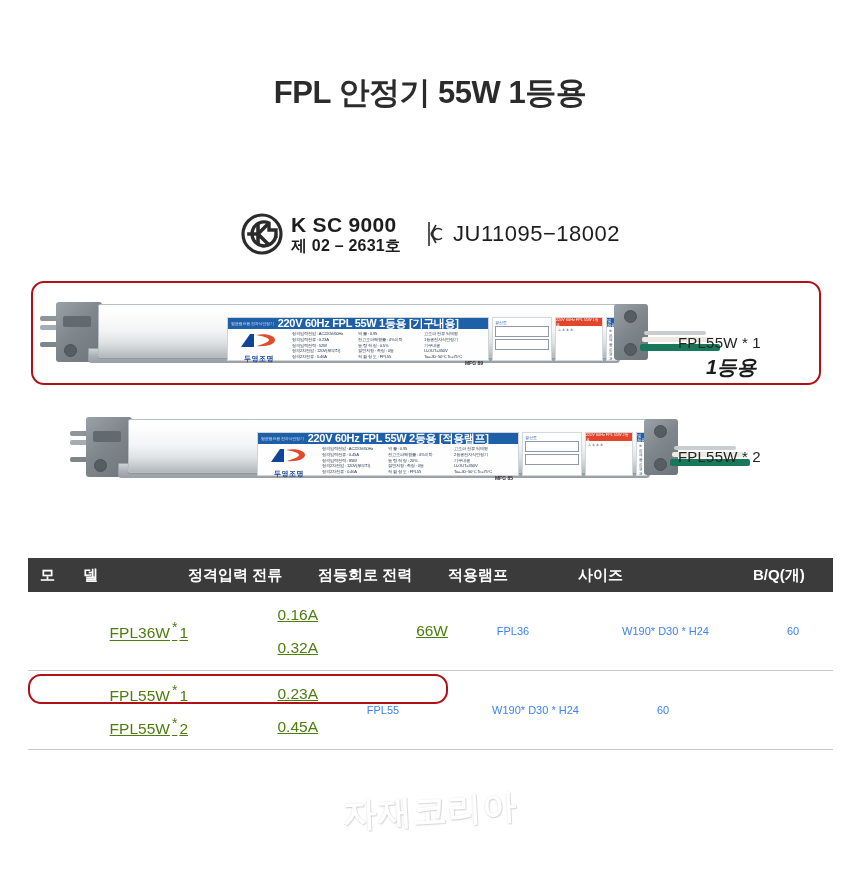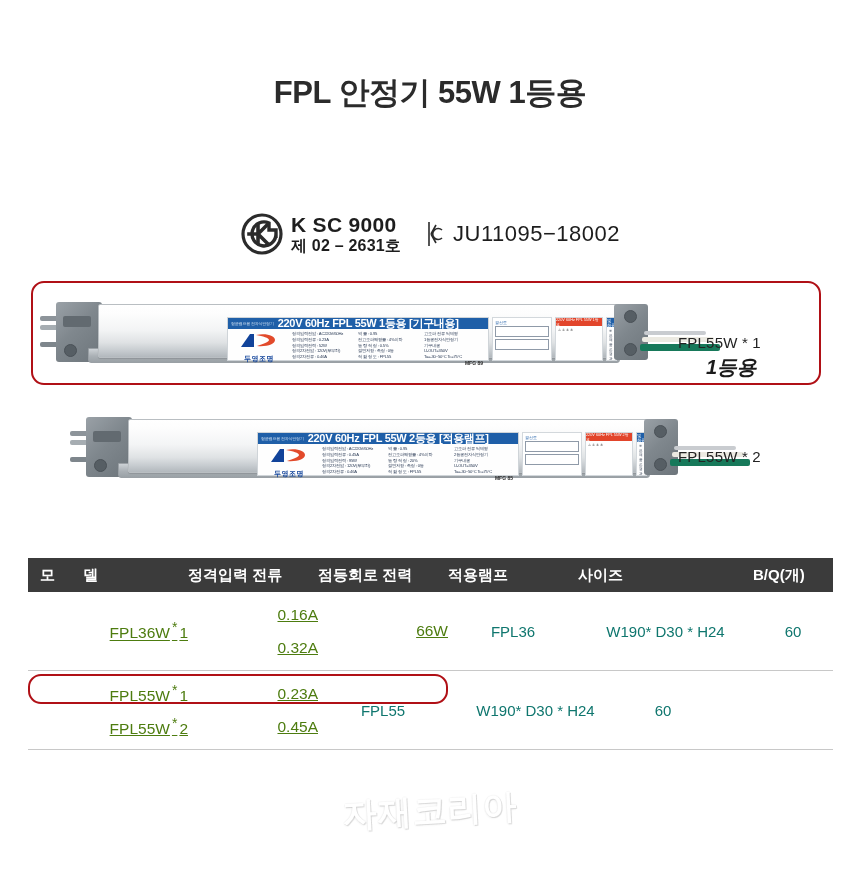--- a/index.html
+++ b/index.html
@@ -392,22 +392,22 @@
     align-items: center;
     justify-content: flex-end;
     font-size: 15.5px;
     color: #4d7c0f;
     text-decoration: underline;
   }
   .merged-cell {
     display: flex;
     align-items: center;
     justify-content: center;
-    font-size: 15px;
-    color: #0f766e;
+    font-size: 11px;
+    color: #3b82f6;
   }
   .model-txt .sup {
     font-size: 14px;
     vertical-align: super;
     margin: 0 2px;
   }
   .row-highlight {
     position: absolute;
     left: 0px;
     top: 3px;

